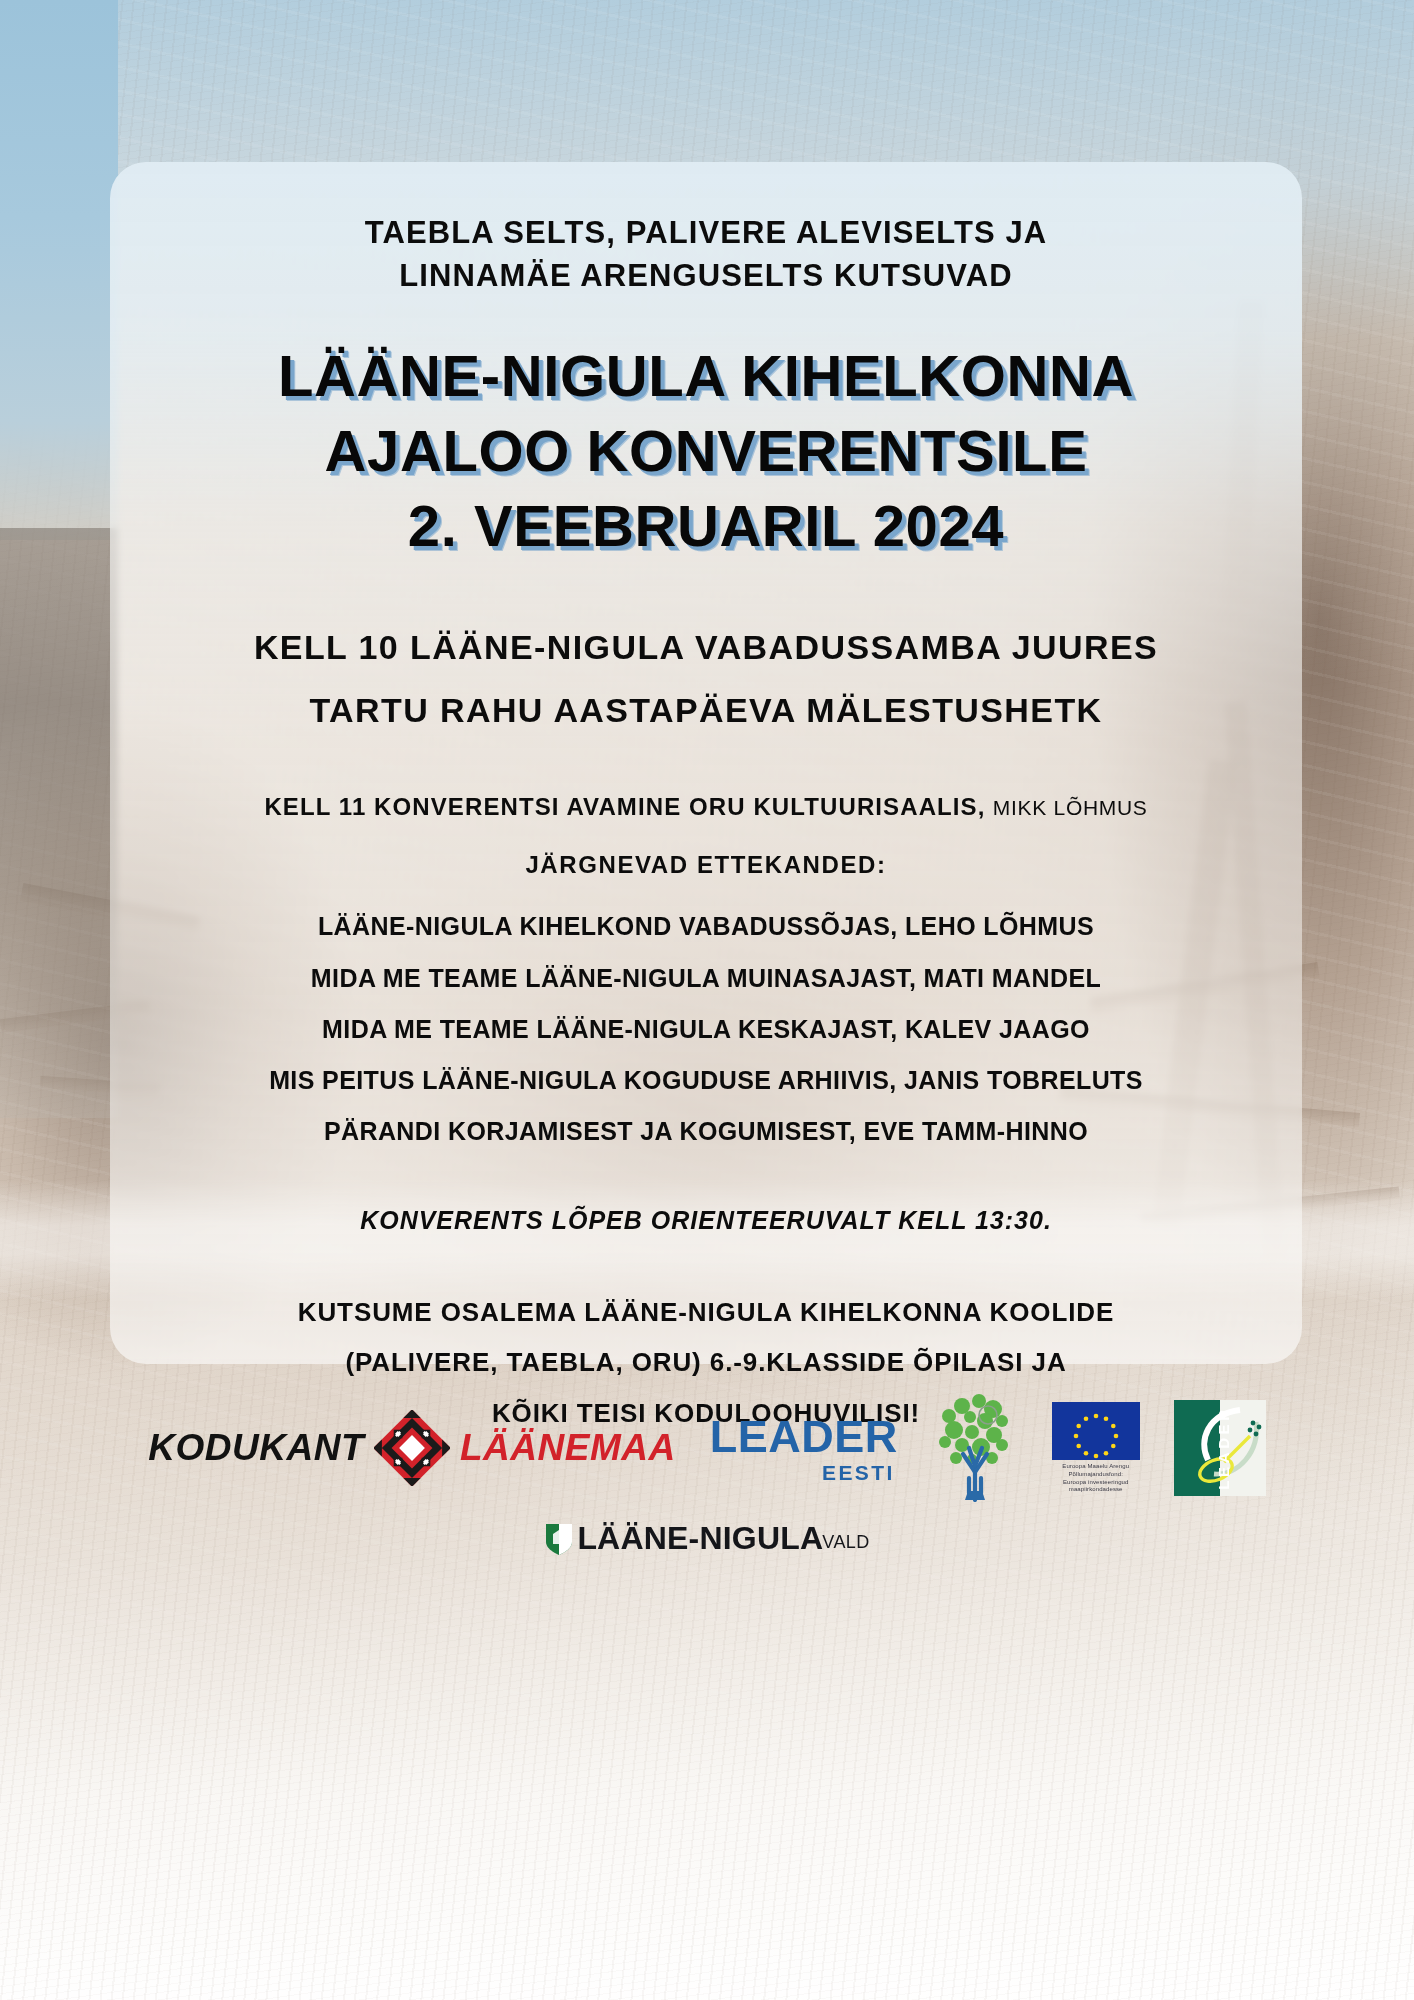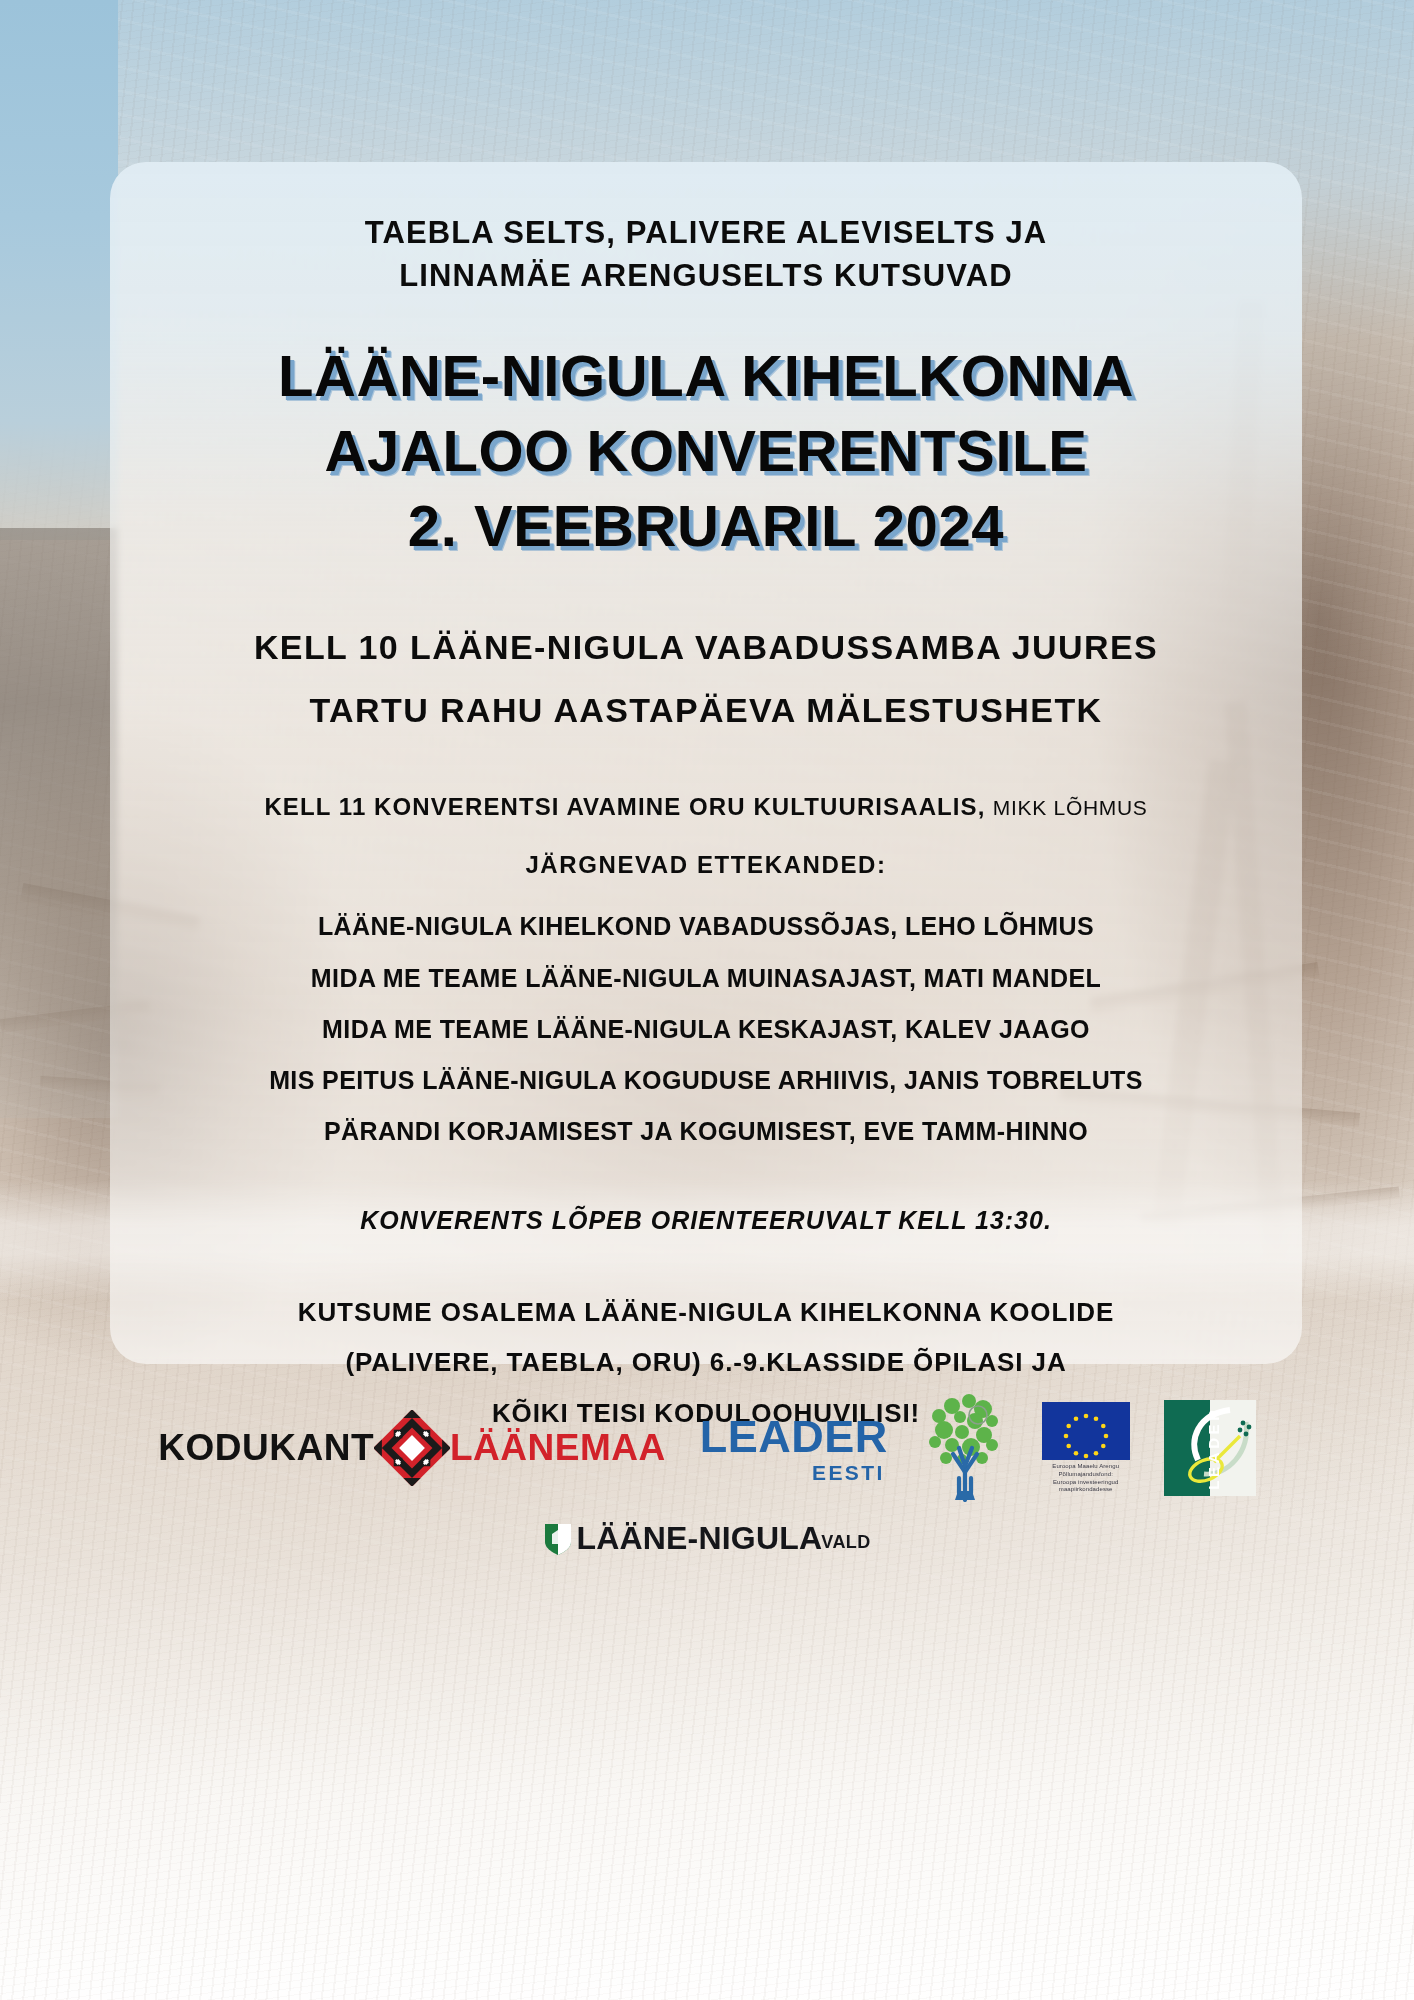--- a/index.html
+++ b/index.html
@@ -239,21 +239,22 @@
     display: flex;
     align-items: center;
     justify-content: center;
     gap: 34px;
   }
 
   
   .kodukant {
     display: flex;
     align-items: center;
-    gap: 0;
+    gap: 10px;
+    font-style: italic;
   }
   .kodukant .kk-word {
     font-size: 37px;
     font-weight: bold;
     letter-spacing: 0.5px;
     color: #121212;
   }
   .kodukant .kk-word2 {
     font-size: 37px;
     font-weight: bold;
@@ -346,21 +347,21 @@
   }
   .vald-shield { width: 30px; height: 34px; }
   .vald-name {
     font-size: 32px;
     font-weight: bold;
     letter-spacing: 0.2px;
     color: #15161a;
   }
   .vald-sub {
     font-size: 18px;
-    font-weight: bold;
+    font-weight: normal;
     letter-spacing: 0.4px;
     color: #15161a;
     margin-left: -4px;
     align-self: flex-end;
     padding-bottom: 4px;
   }
 </style>
 </head>
 <body>
 

